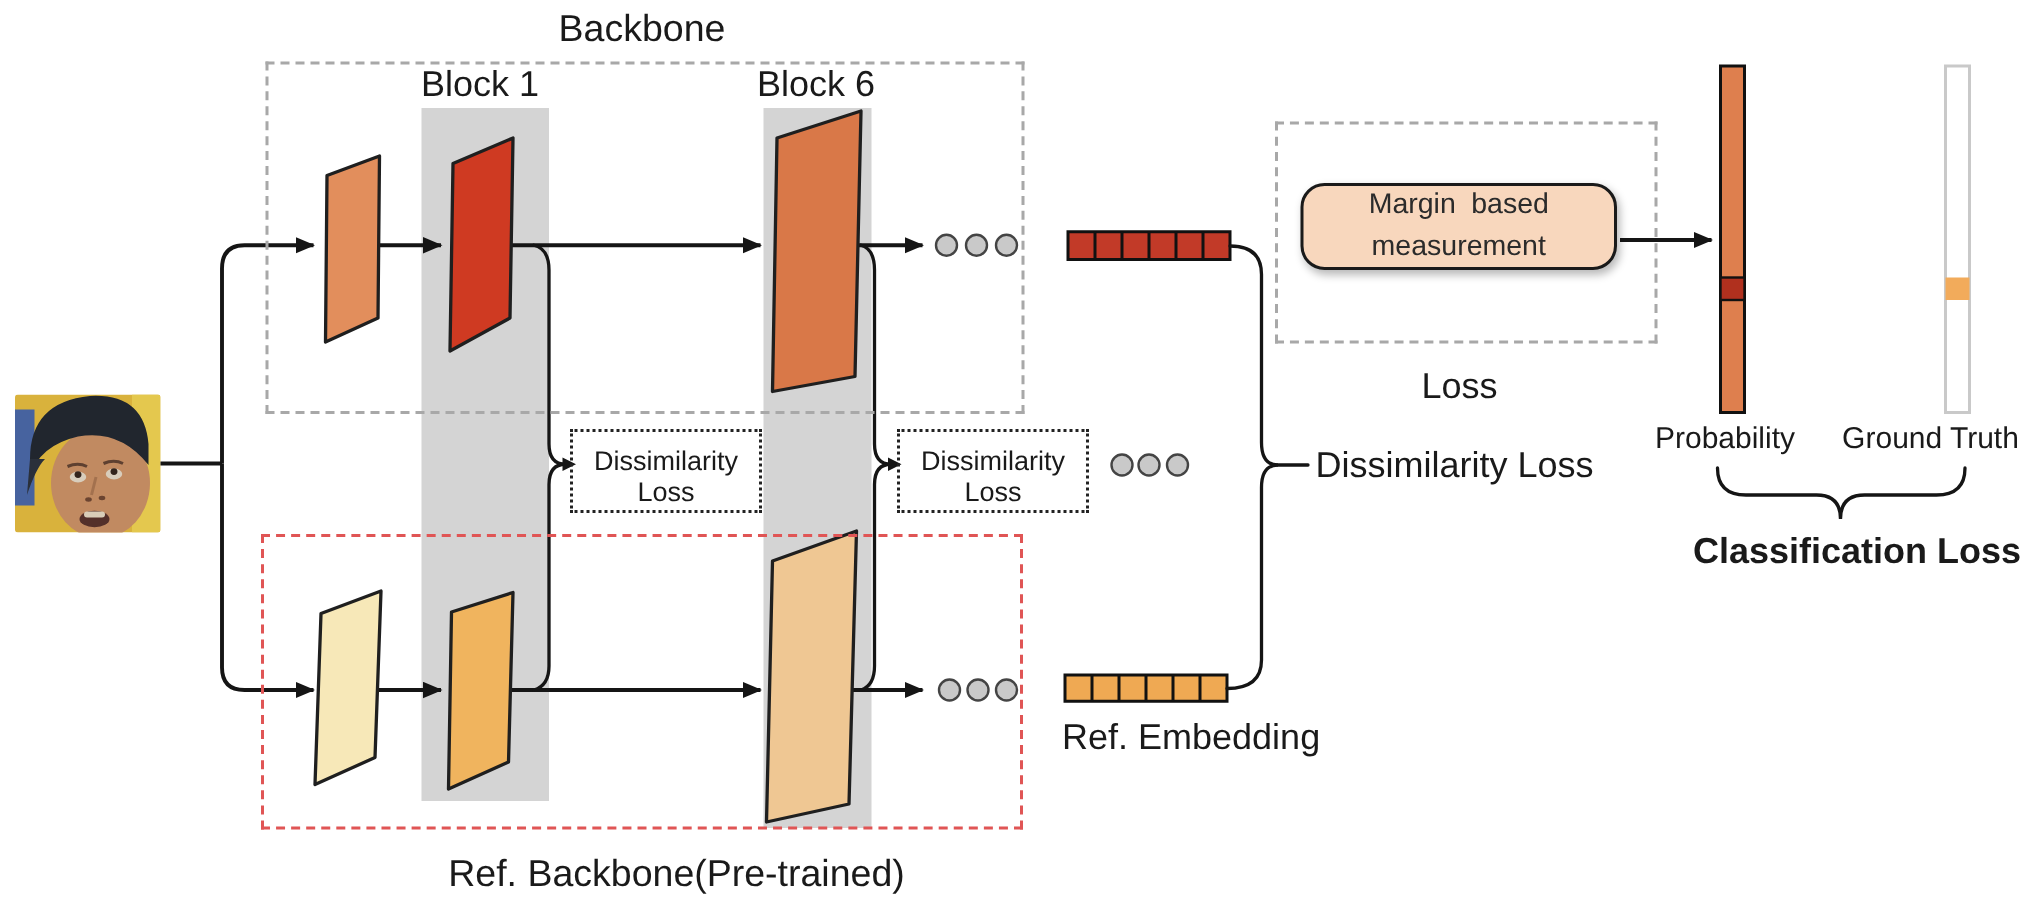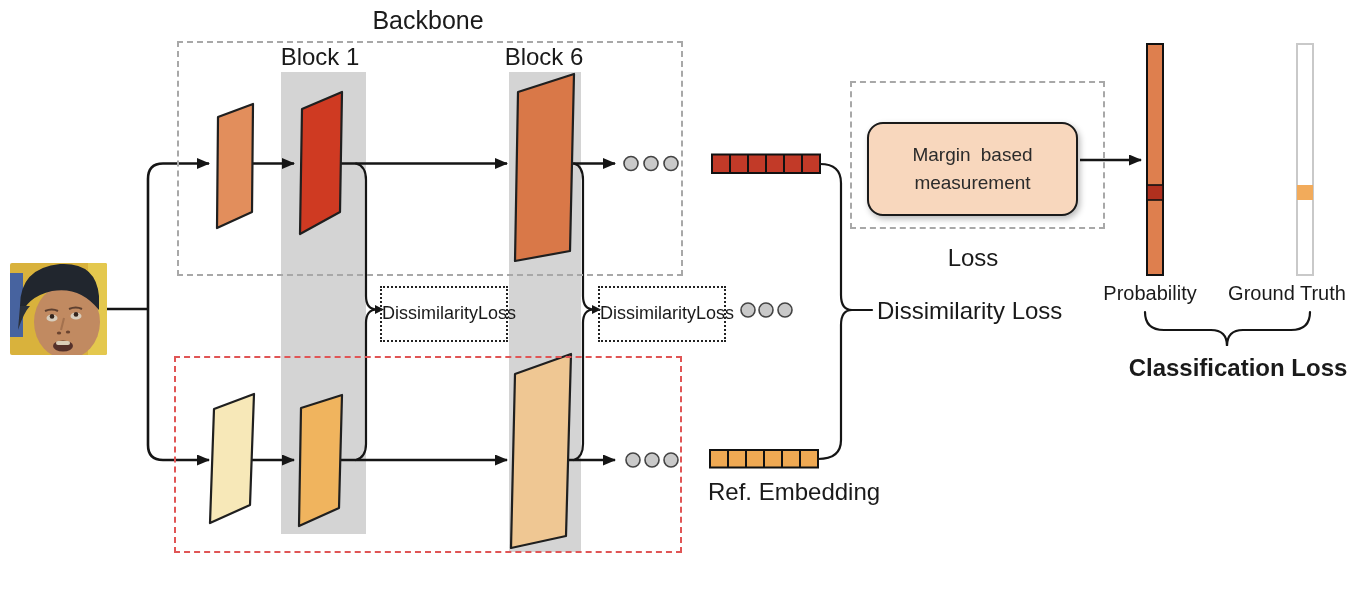--- a/index.html
+++ b/index.html
@@ -7,25 +7,25 @@
          font-family:"Liberation Sans",sans-serif;color:#1a1a1a;}
   .stage svg{position:absolute;left:0;top:0;}
   .lbl{position:absolute;transform:translate(-50%,-50%);white-space:nowrap;color:#1a1a1a;}
   .lbl-left{position:absolute;transform:translateY(-50%);white-space:nowrap;color:#1a1a1a;}
   .f25{font-size:25px;} .f24{font-size:24px;} .f20{font-size:20px;}
   .bold{font-weight:600;}
   .dbox{position:absolute;box-sizing:border-box;}
   .box-backbone{left:177px;top:41px;width:506px;height:235px;border:2px dashed #a8a8a8;}
   .box-ref{left:174px;top:356px;width:508px;height:197px;border:2px dashed #e05555;}
   .box-head{left:850px;top:81px;width:255px;height:148px;border:2px dashed #a8a8a8;}
-  .box-diss{border:2px dotted #222;display:flex;flex-direction:row;align-items:center;
-            justify-content:space-between;font-size:18px;line-height:1.2;text-align:center;}
+  .box-diss{border:2px dotted #222;display:flex;flex-direction:column;align-items:center;
+            justify-content:flex-end;font-size:18px;line-height:1.2;text-align:center;}
   .box-diss1{left:380px;top:286px;width:128px;height:56px;}
   .box-diss2{left:598px;top:286px;width:128px;height:56px;}
-  .margin-box{left:867px;top:122px;width:211px;height:94px;border:2.5px solid #1a1a1a;
+  .margin-box{left:867px;top:122px;width:211px;height:58px;border:2.5px solid #1a1a1a;
               border-radius:16px;background:#F8D7BD;display:flex;flex-direction:column;
               align-items:center;justify-content:center;font-size:19px;line-height:1.5;
               color:#2b2b2b;word-spacing:5px;box-shadow:2px 3px 6px rgba(0,0,0,.28);}
 </style>
 </head>
 <body>
 
 <div class="stage">
 
   <svg width="1354" height="606" viewBox="0 0 1354 606">
@@ -145,20 +145,21 @@
   </div>
 
   <div class="dbox margin-box">
     <span>Margin based</span>
     <span>measurement</span>
   </div>
 
   <div class="lbl f25" style="left:428px;top:20px;">Backbone</div>
   <div class="lbl f24" style="left:320px;top:57px;">Block 1</div>
   <div class="lbl f24" style="left:544px;top:57px;">Block 6</div>
+  <div class="lbl f25" style="left:451px;top:583px;">Ref. Backbone(Pre-trained)</div>
   <div class="lbl-left f24" style="left:877px;top:311px;">Dissimilarity Loss</div>
   <div class="lbl-left f24" style="left:708px;top:492px;">Ref. Embedding</div>
   <div class="lbl f24" style="left:973px;top:258px;">Loss</div>
   <div class="lbl f20" style="left:1150px;top:293px;">Probability</div>
   <div class="lbl f20" style="left:1287px;top:293px;">Ground Truth</div>
   <div class="lbl f24 bold" style="left:1238px;top:368px;">Classification Loss</div>
 
 </div>
 
 </body></html>

